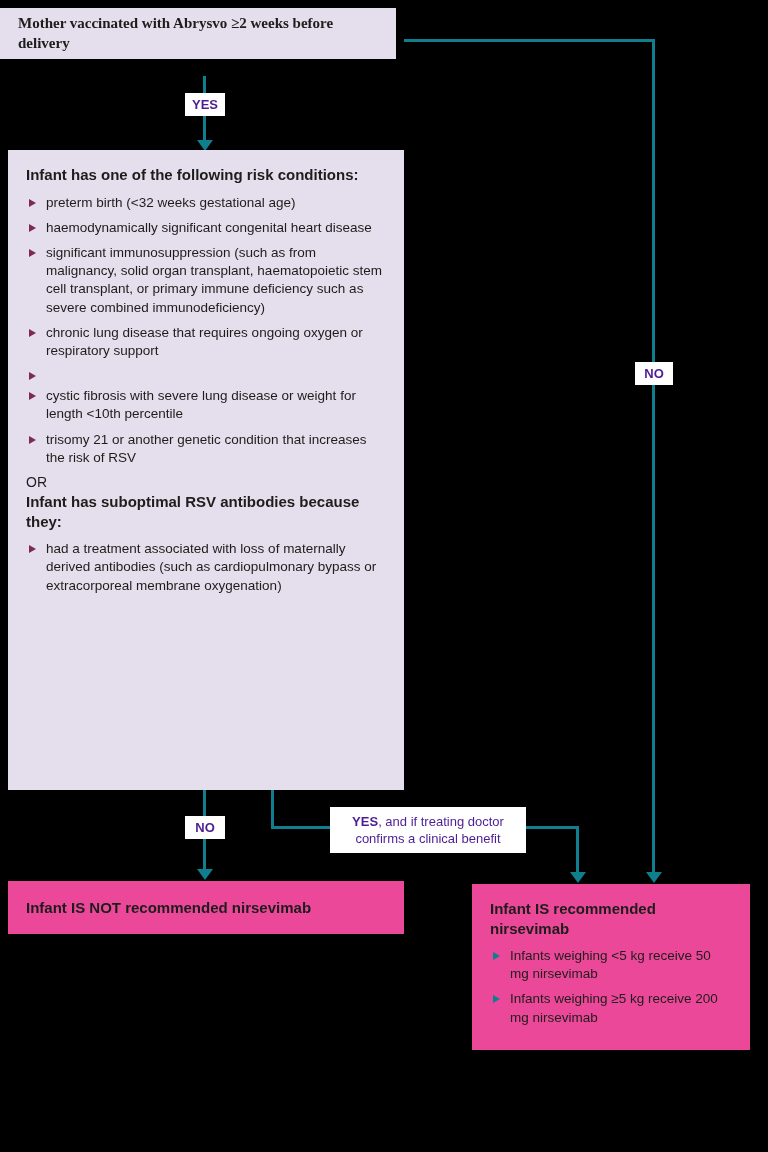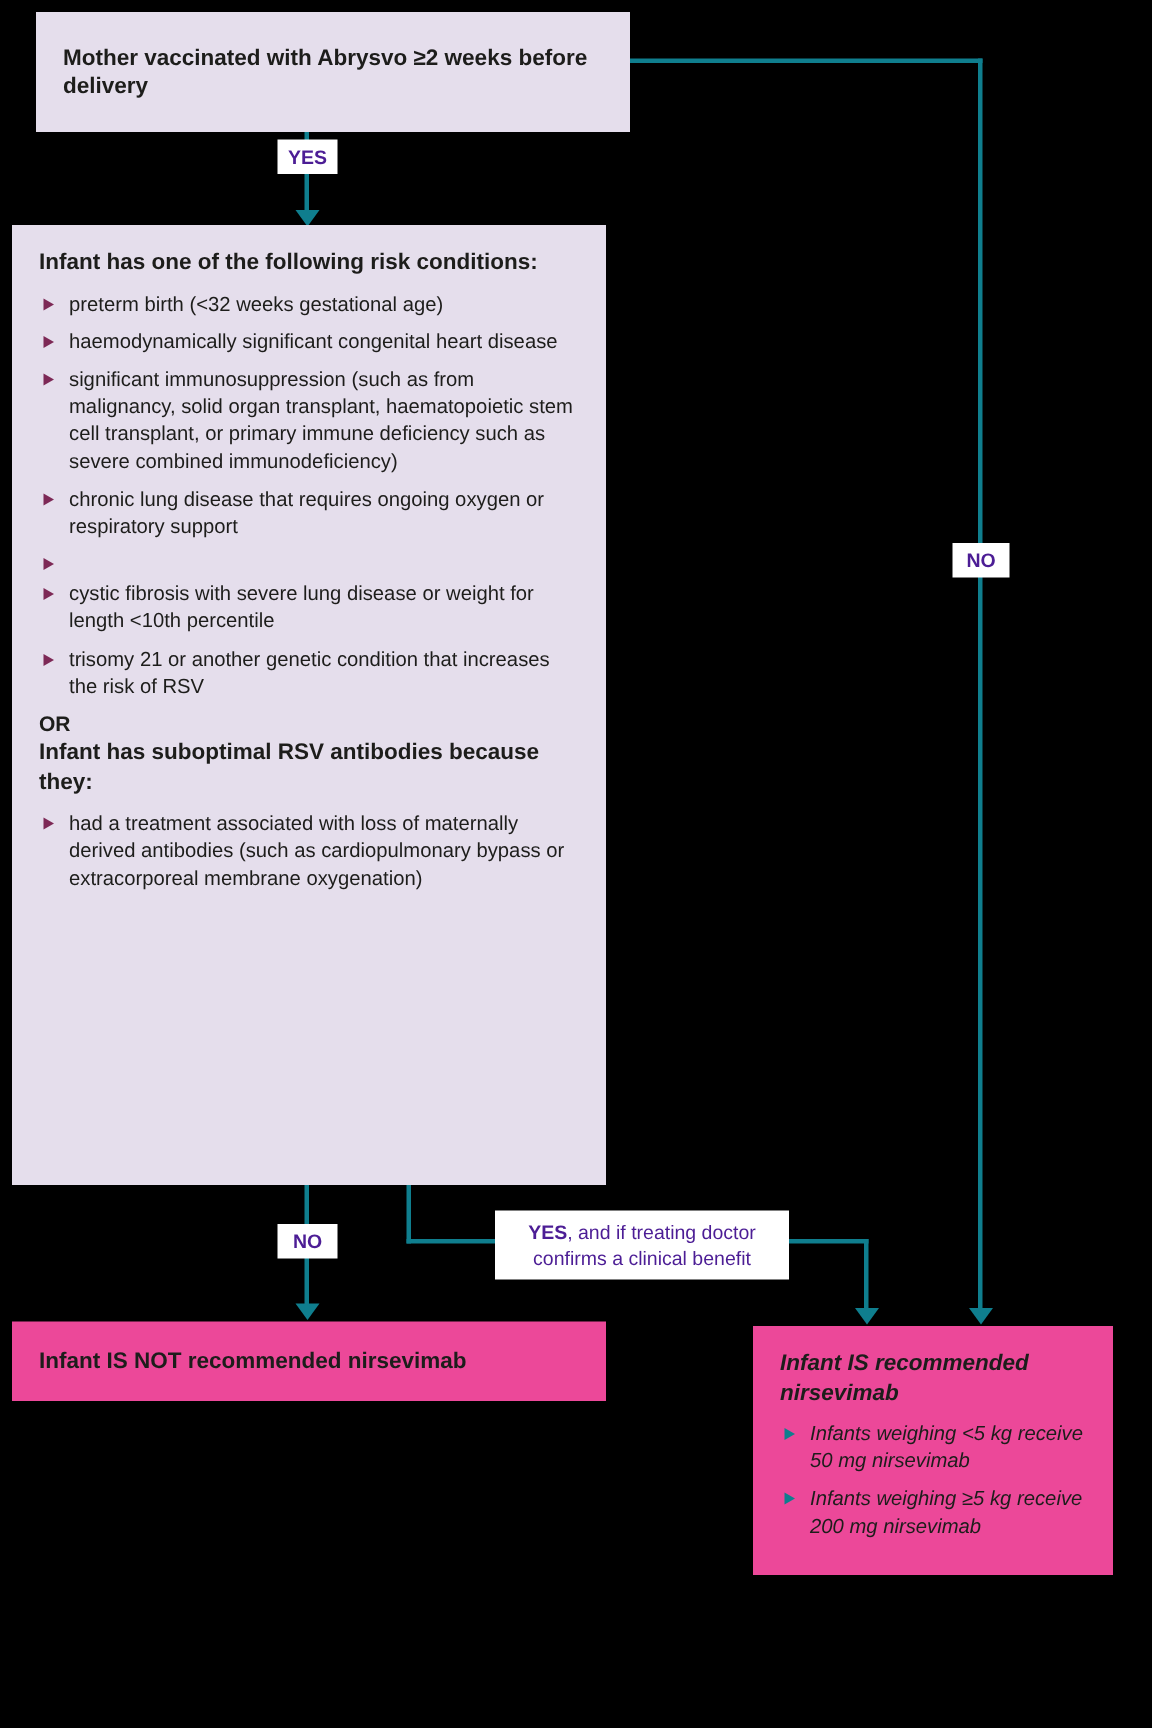--- a/index.html
+++ b/index.html
@@ -42,21 +42,21 @@
 
   .bullet { display:flex; margin-bottom:7px; font-size:13.5px; line-height:1.35; }
   .tri {
     flex:none; width:0; height:0;
     border-top:4.5px solid transparent;
     border-bottom:4.5px solid transparent;
     border-left:7px solid #7d2856;
     margin:5px 10px 0 3px;
   }
   .tri.teal { border-left-color:#0f7e8e; }
-  .or { font-weight:bold; font-size:14px; margin:2px 0; }
+  .or { font-weight:normal; font-size:14px; margin:2px 0; }
 </style>
 </head>
 <body>
 
 <div class="canvas">
 
   <div class="line" style="left:203px; top:76px; width:3px; height:66px;"></div>
   <div class="arrow-down" style="left:197px; top:140px;"></div>
 
   <div class="line" style="left:404px; top:39px; width:251px; height:3px;"></div>
@@ -77,21 +77,21 @@
   <div class="tag" style="left:635px; top:362px; width:38px;">
     <span>NO</span>
   </div>
   <div class="tag" style="left:185px; top:816px; width:40px;">
     <span>NO</span>
   </div>
   <div class="tag tag-wide" style="left:330px; top:807px; width:196px;">
     <span class="b">YES</span><span>, and if treating doctor confirms a clinical benefit</span>
   </div>
 
-  <div class="box lavender center-v" style="left:24px; top:8px; width:396px; height:80px;">
+  <div class="box lavender center-v" style="left:0; top:8px; width:396px; height:51px;font-family:Liberation Serif, serif;">
     <div class="box-title">Mother vaccinated with Abrysvo ≥2 weeks before delivery</div>
   </div>
 
   <div class="box lavender" style="left:8px; top:150px; width:396px; height:640px;">
     <div class="box-title mb8">Infant has one of the following risk conditions:</div>
 
     <div class="bullet">
       <span class="tri"></span>
       <span>preterm birth (&lt;32 weeks gestational age)</span>
     </div>
@@ -126,21 +126,21 @@
     <div class="bullet">
       <span class="tri"></span>
       <span>had a treatment associated with loss of maternally derived antibodies (such as cardiopulmonary bypass or extracorporeal membrane oxygenation)</span>
     </div>
   </div>
 
   <div class="box green center-v" style="left:8px; top:881px; width:396px; height:53px;">
     <div class="box-title">Infant IS NOT recommended nirsevimab</div>
   </div>
 
-  <div class="box green" style="left:502px; top:884px; width:240px; height:166px;font-style:italic;">
+  <div class="box green" style="left:472px; top:884px; width:278px; height:166px;">
     <div class="box-title mb8">Infant IS recommended nirsevimab</div>
     <div class="bullet">
       <span class="tri teal"></span>
       <span>Infants weighing &lt;5 kg receive 50 mg nirsevimab</span>
     </div>
     <div class="bullet">
       <span class="tri teal"></span>
       <span>Infants weighing ≥5 kg receive 200 mg nirsevimab</span>
     </div>
   </div>

